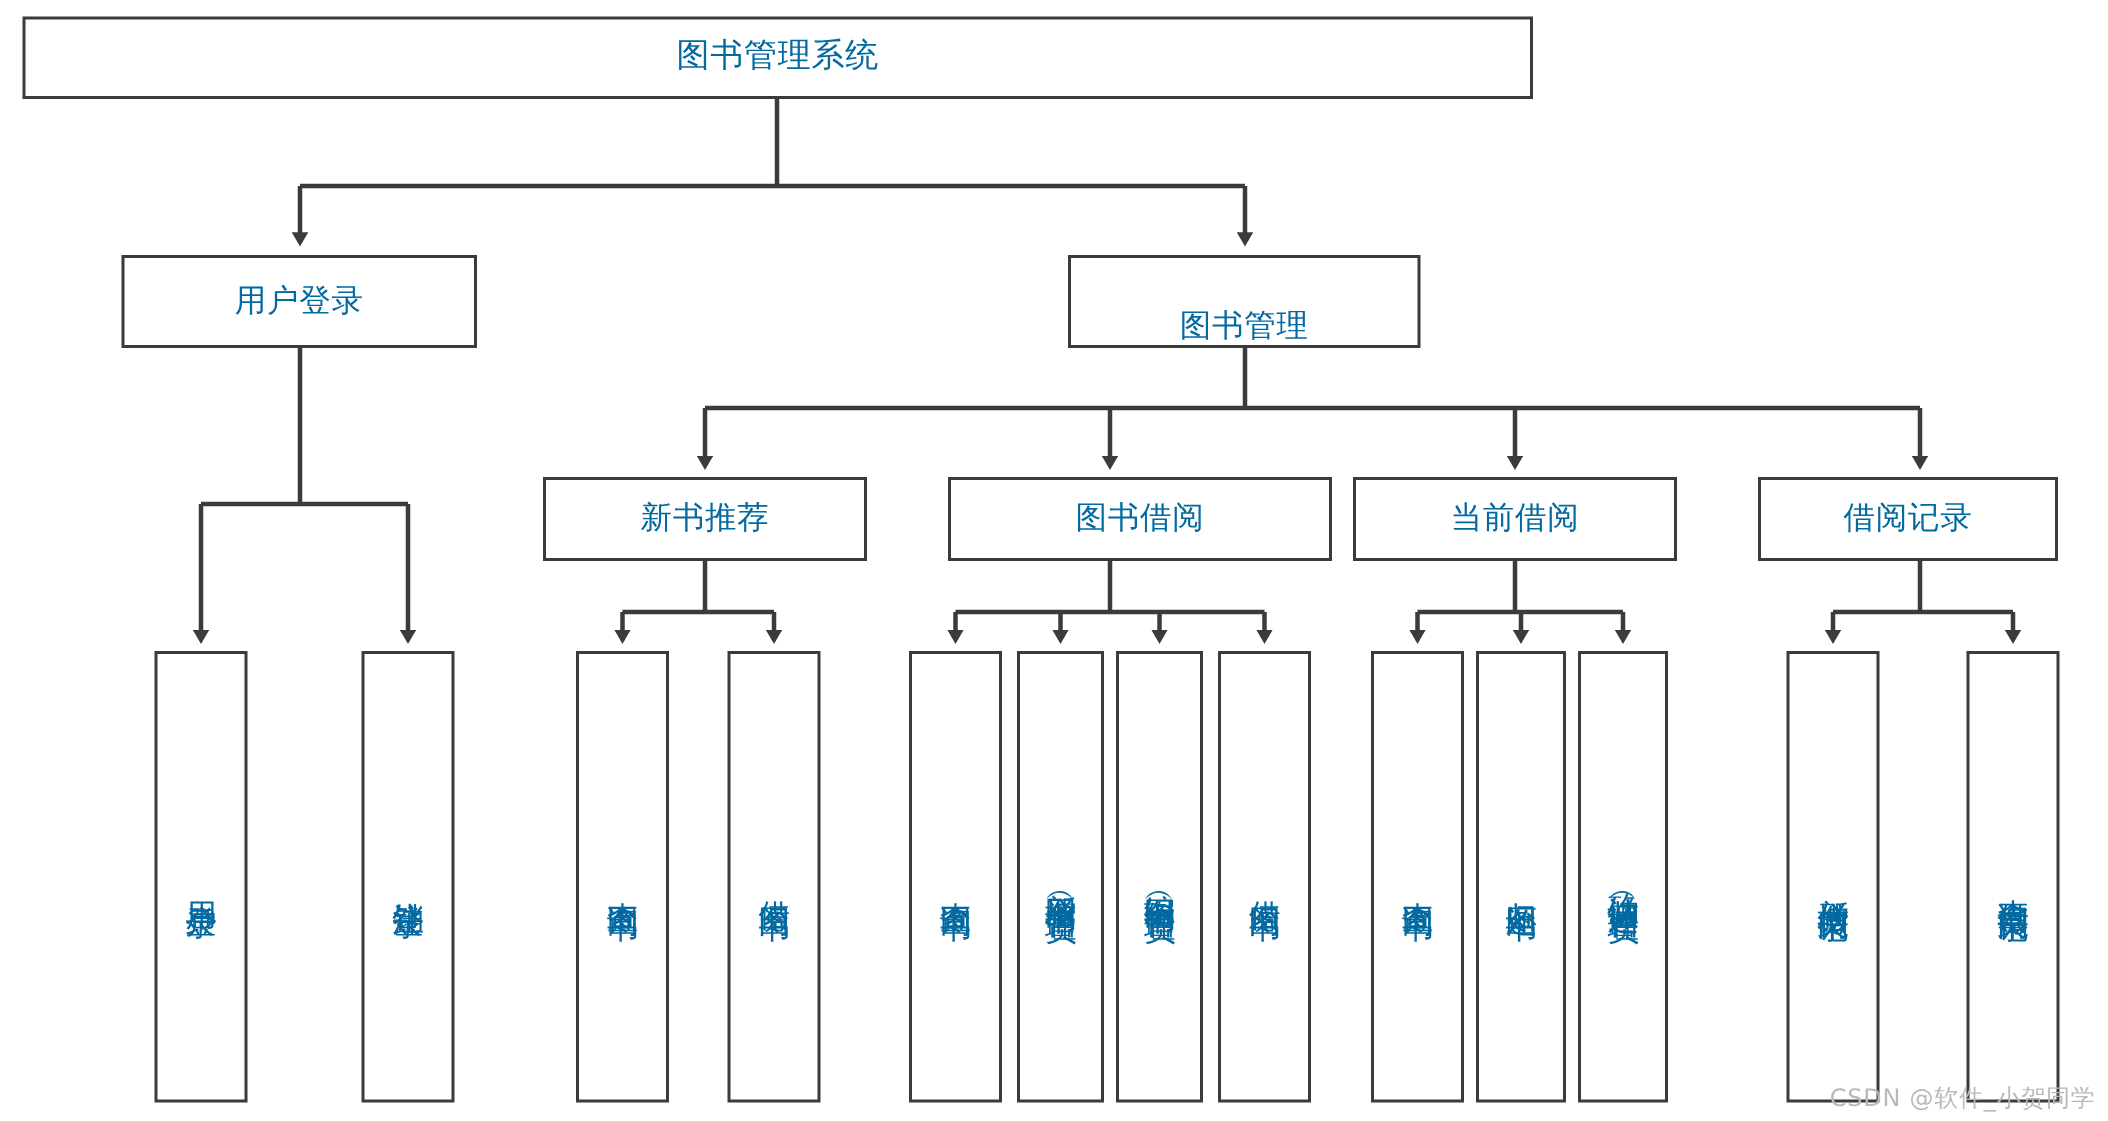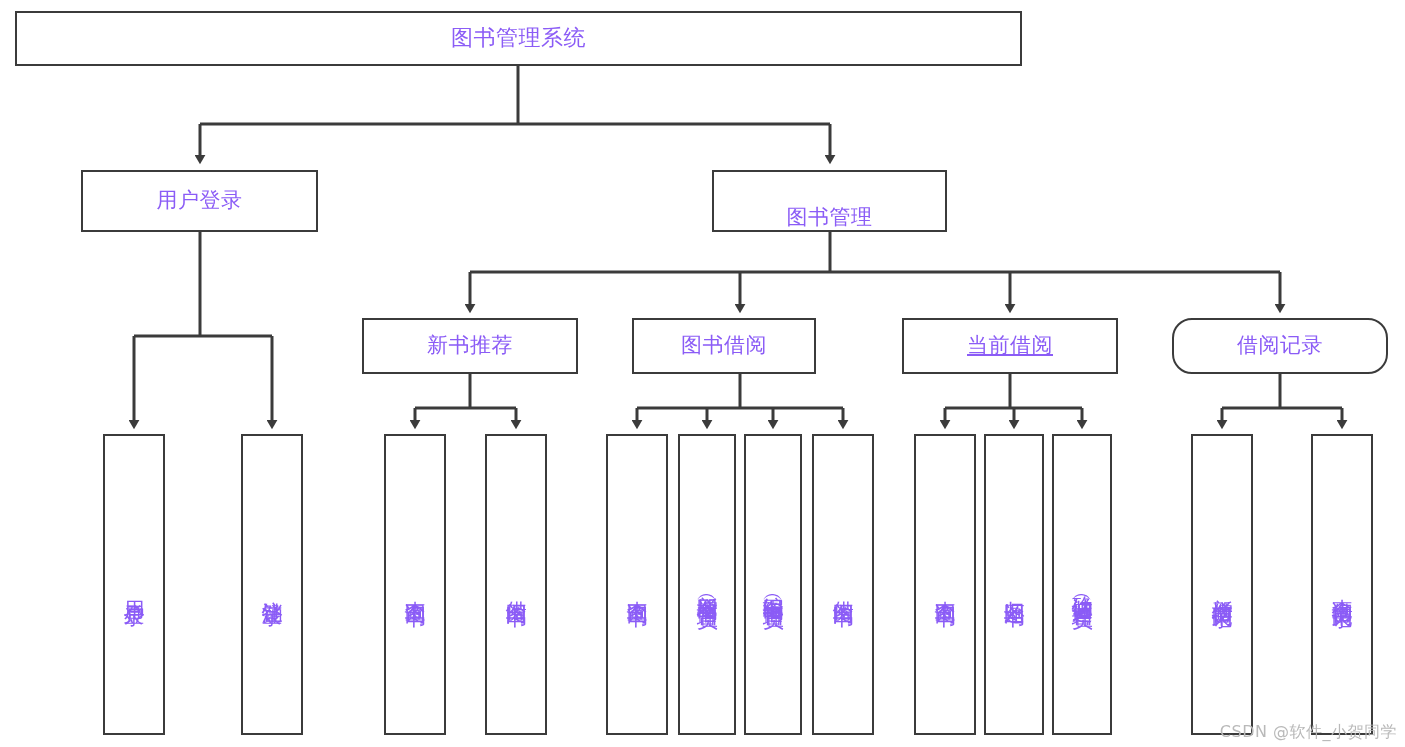--- a/index.html
+++ b/index.html
@@ -22,21 +22,21 @@
     pointer-events:none;
   }
   .node{
     position:absolute;
     box-sizing:border-box;
     border:2px solid #3b3b3b;
     background:#ffffff;
     display:flex;
     align-items:center;
     justify-content:center;
-    color:#8b5cf6;
+    color:#0369a1;
   }
   .node .label{
     display:block;
     text-align:center;
     line-height:1.12;
     letter-spacing:0.5px;
   }
   
   .node.horiz .label{
     font-size:21px;
@@ -139,27 +139,27 @@
   <div class="node horiz" style="left:81px;top:170px;width:237px;height:62px;">
     <span class="label">用户登录</span>
   </div>
   <div class="node horiz" style="left:712px;top:170px;width:235px;height:62px;align-items:flex-end;">
     <span class="label">图书管理</span>
   </div>
 
   <div class="node horiz" style="left:362px;top:318px;width:216px;height:56px;">
     <span class="label">新书推荐</span>
   </div>
-  <div class="node horiz" style="left:632px;top:318px;width:184px;height:56px;">
+  <div class="node horiz" style="left:632px;top:318px;width:256px;height:56px;">
     <span class="label">图书借阅</span>
   </div>
-  <div class="node horiz" style="left:902px;top:318px;width:216px;height:56px;text-decoration:underline;">
+  <div class="node horiz" style="left:902px;top:318px;width:216px;height:56px;">
     <span class="label">当前借阅</span>
   </div>
-  <div class="node horiz" style="left:1172px;top:318px;width:216px;height:56px;border-radius:20px;">
+  <div class="node horiz" style="left:1172px;top:318px;width:200px;height:56px;">
     <span class="label">借阅记录</span>
   </div>
 
   <div class="node vert" style="left:103px;top:434px;width:62px;height:301px;">
     <span class="label">用户登录</span>
   </div>
   <div class="node vert" style="left:241px;top:434px;width:62px;height:301px;">
     <span class="label">注销登录</span>
   </div>
 

